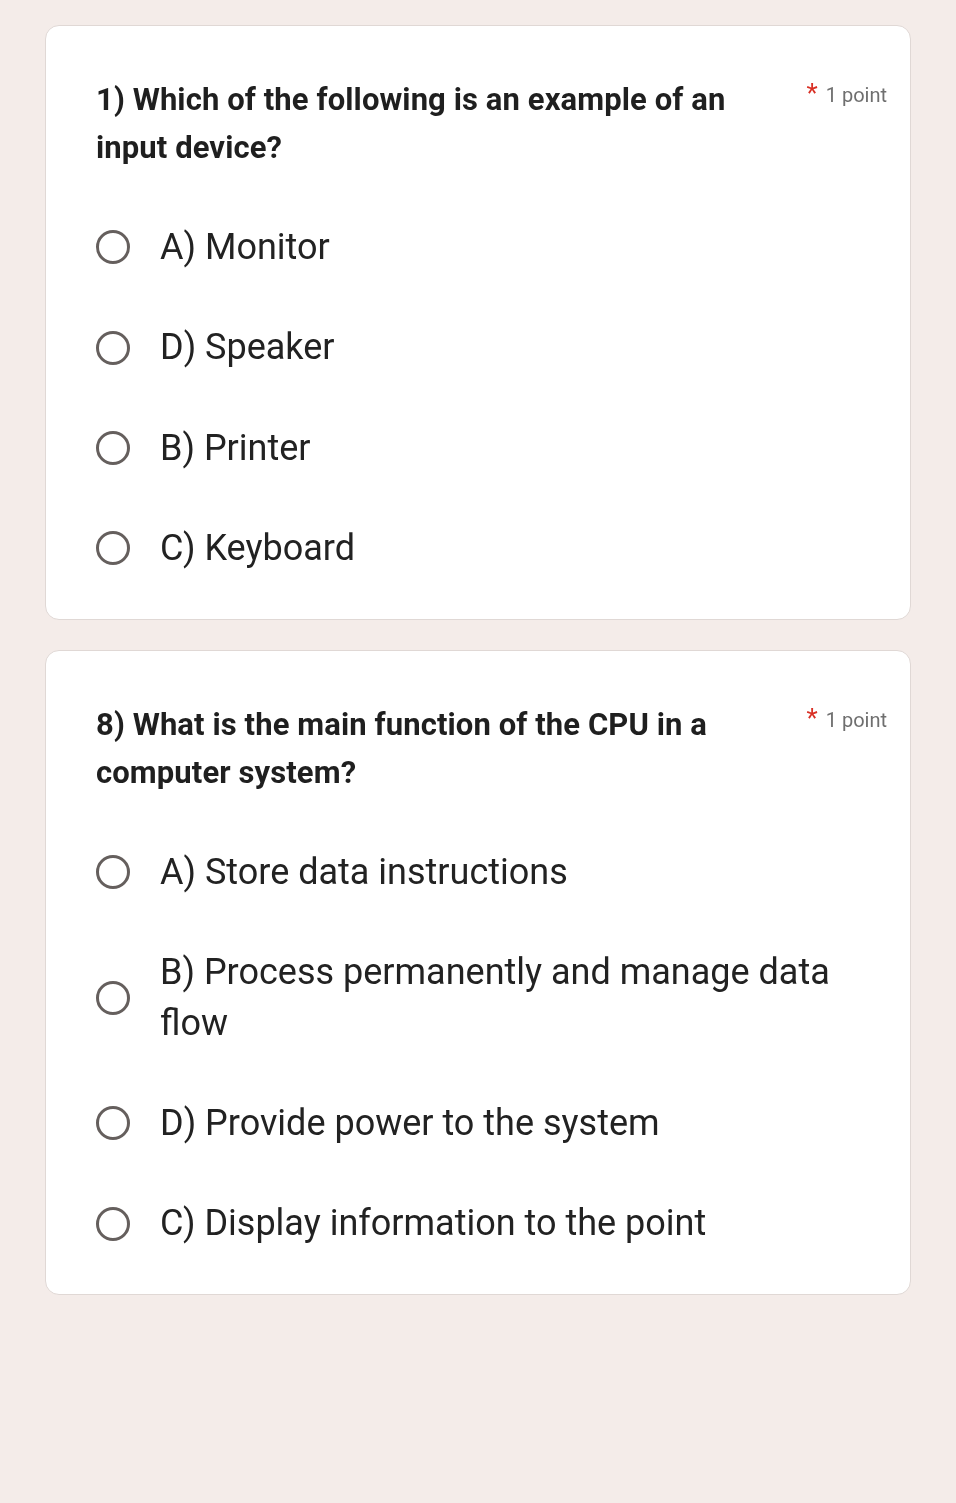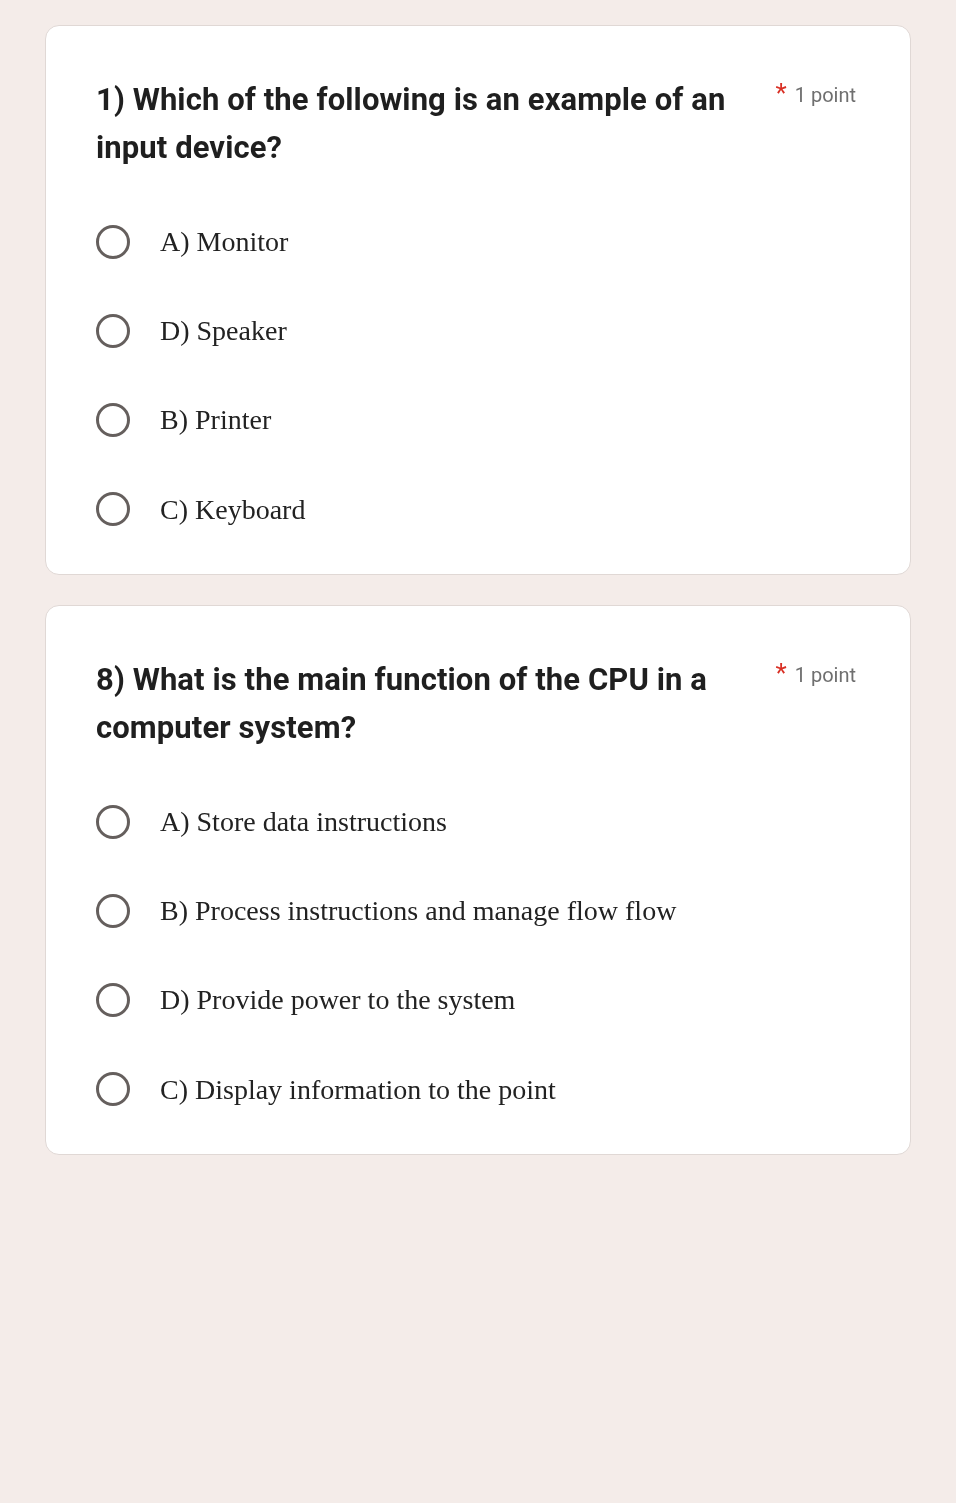--- a/index.html
+++ b/index.html
@@ -6,21 +6,21 @@
   body {
     background: #f4ece9;
     font-family: Roboto, "Helvetica Neue", Arial, sans-serif;
     width: 956px;
     padding: 25px 45px 30px 45px;
   }
   .card {
     background: #fff;
     border: 1px solid #e0d8d5;
     border-radius: 14px;
-    padding: 50px 54px 45px 50px;
+    padding: 50px 23px 45px 50px;
     margin-bottom: 30px;
   }
   .q-header {
     display: flex;
     align-items: flex-start;
     justify-content: space-between;
     gap: 30px;
     margin-bottom: 50px;
   }
   .q-title {
@@ -60,24 +60,23 @@
   }
   .radio {
     flex: 0 0 auto;
     width: 34px;
     height: 34px;
     border: 3.5px solid #655f5d;
     border-radius: 50%;
     background: #fff;
   }
   .opt-label {
-    font-size: 28px;
+    font-size: 36px;
     color: #222;
     line-height: 1.4;
-    font-family: Liberation Serif, serif;
   }
 </style>
 </head>
 <body>
 
 <div class="card">
   <div class="q-header">
     <div class="q-title">1) Which of the following is an example of an input device?</div>
     <div class="q-meta">
       <span class="req">*</span>
@@ -112,21 +111,21 @@
       <span class="points">1 point</span>
     </div>
   </div>
   <div class="options">
     <div class="option">
       <span class="radio"></span>
       <span class="opt-label">A) Store data instructions</span>
     </div>
     <div class="option">
       <span class="radio"></span>
-      <span class="opt-label">B) Process instructions and manage flow flow</span>
+      <span class="opt-label">B) Process permanently and manage data flow</span>
     </div>
     <div class="option">
       <span class="radio"></span>
       <span class="opt-label">D) Provide power to the system</span>
     </div>
     <div class="option">
       <span class="radio"></span>
       <span class="opt-label">C) Display information to the point</span>
     </div>
   </div>

